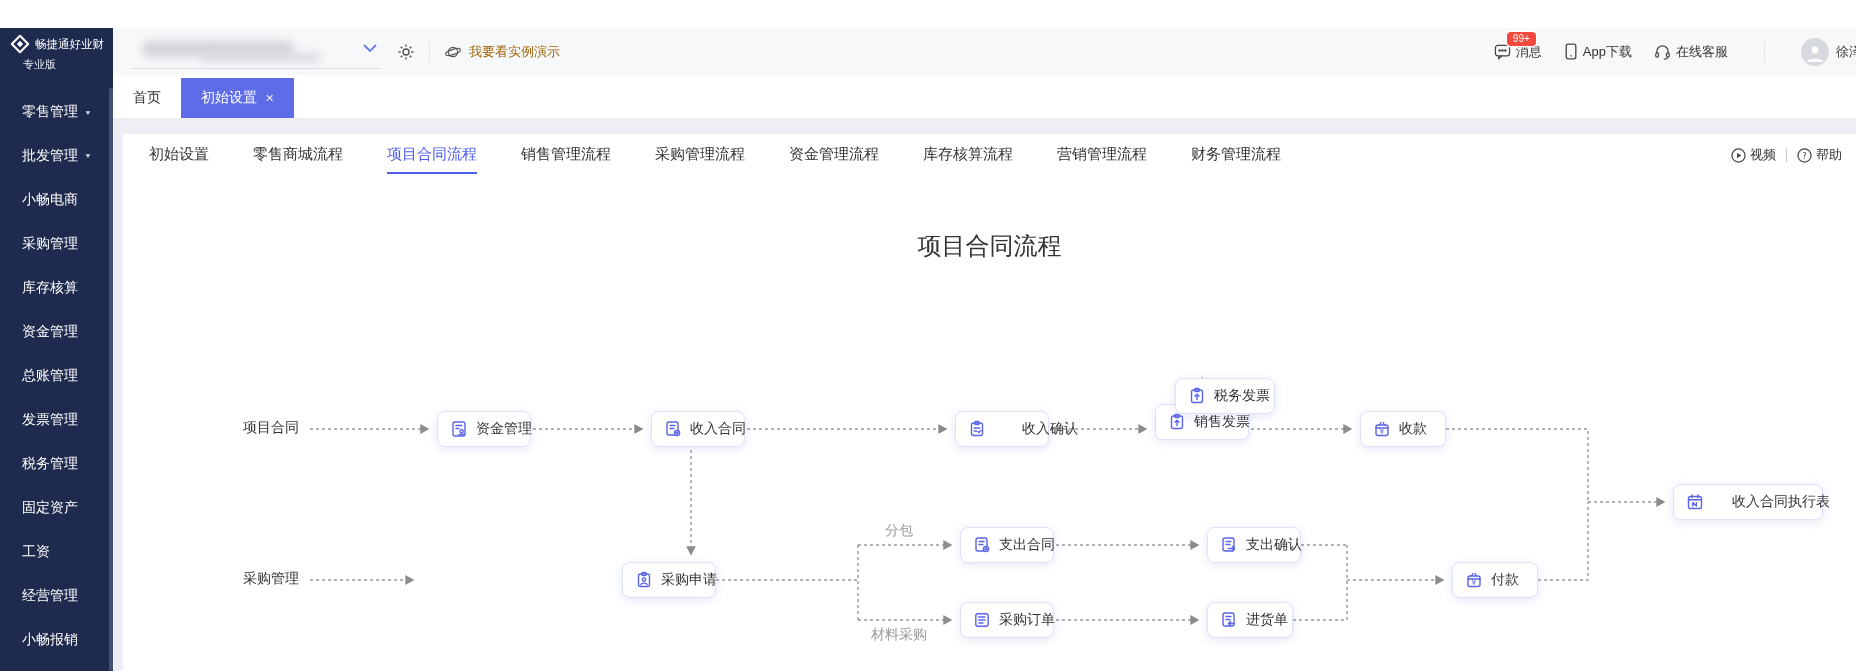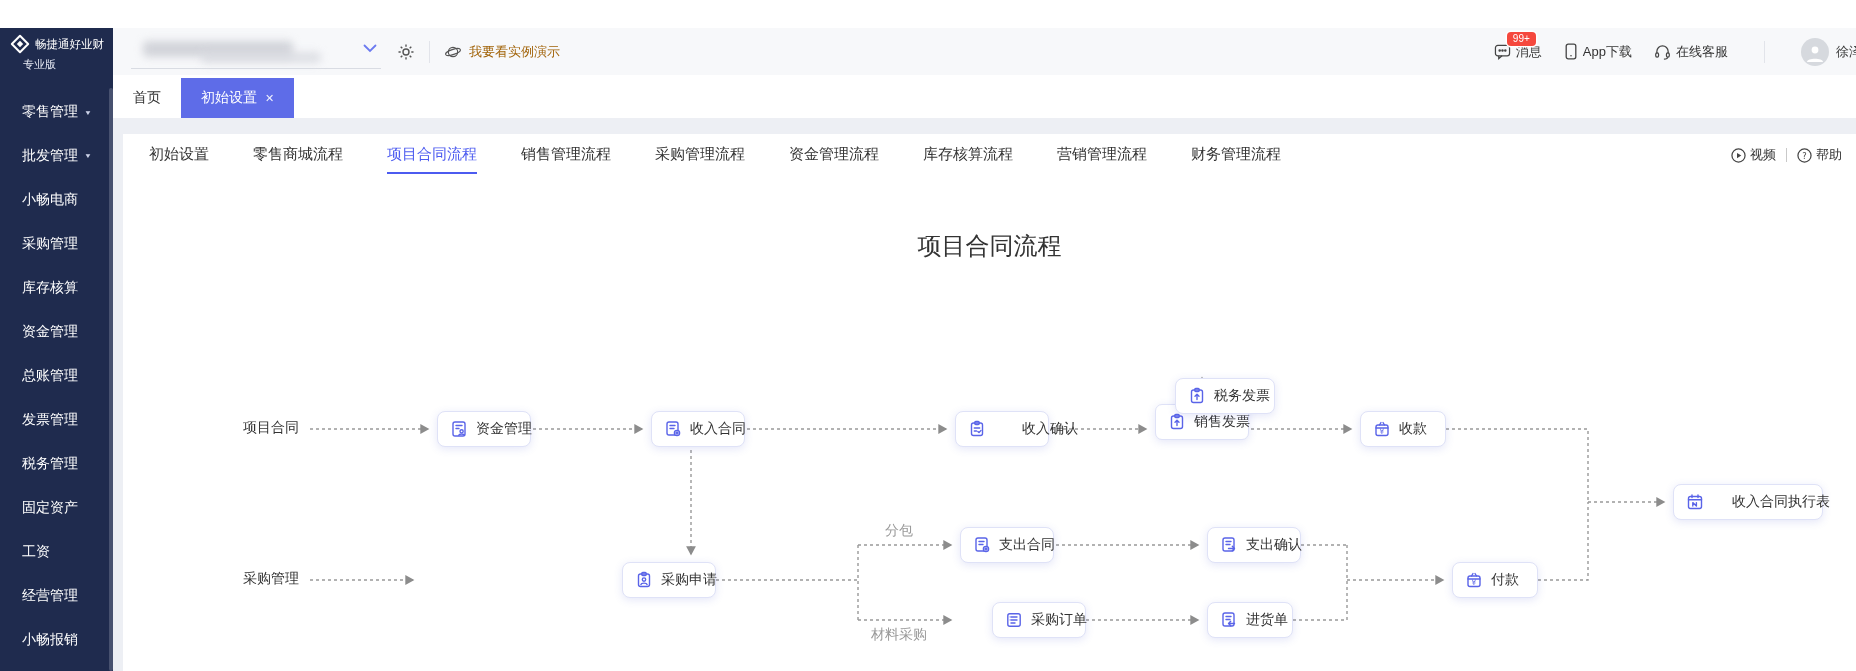--- a/index.html
+++ b/index.html
@@ -393,21 +393,21 @@
             <div class="node" style="left: 1084px; top: 349px; width: 94px; justify-content: space-between;">
               <span class="nicon">
                 <svg width="18" height="18" viewBox="0 0 18 18" fill="none" stroke="#5a64e8" stroke-width="1.4" stroke-linecap="round" stroke-linejoin="round">
                   <rect x="3" y="2" width="11" height="13" rx="2"></rect>
                   <path d="M6 5.5h5M6 8.5h4"></path>
                   <path d="M8.5 12.5h6M12.3 10.3l2.2 2.2-2.2 2.2"></path>
                 </svg>
               </span>
               <span>支出确认</span>
             </div>
-            <div class="node" style="left: 869px; top: 424px; width: 94px;">
+            <div class="node" style="left: 837px; top: 424px; width: 94px;">
               <span class="nicon">
                 <svg width="18" height="18" viewBox="0 0 18 18" fill="none" stroke="#5a64e8" stroke-width="1.4" stroke-linecap="round" stroke-linejoin="round">
                   <rect x="2.8" y="2.8" width="12.4" height="12.4" rx="2"></rect>
                   <path d="M6 6h6M6 9h6M6 12h4"></path>
                   <circle cx="5" cy="6" r="0.1"></circle>
                   <circle cx="5" cy="9" r="0.1"></circle>
                 </svg>
               </span>
               <span>采购订单</span>
             </div>

